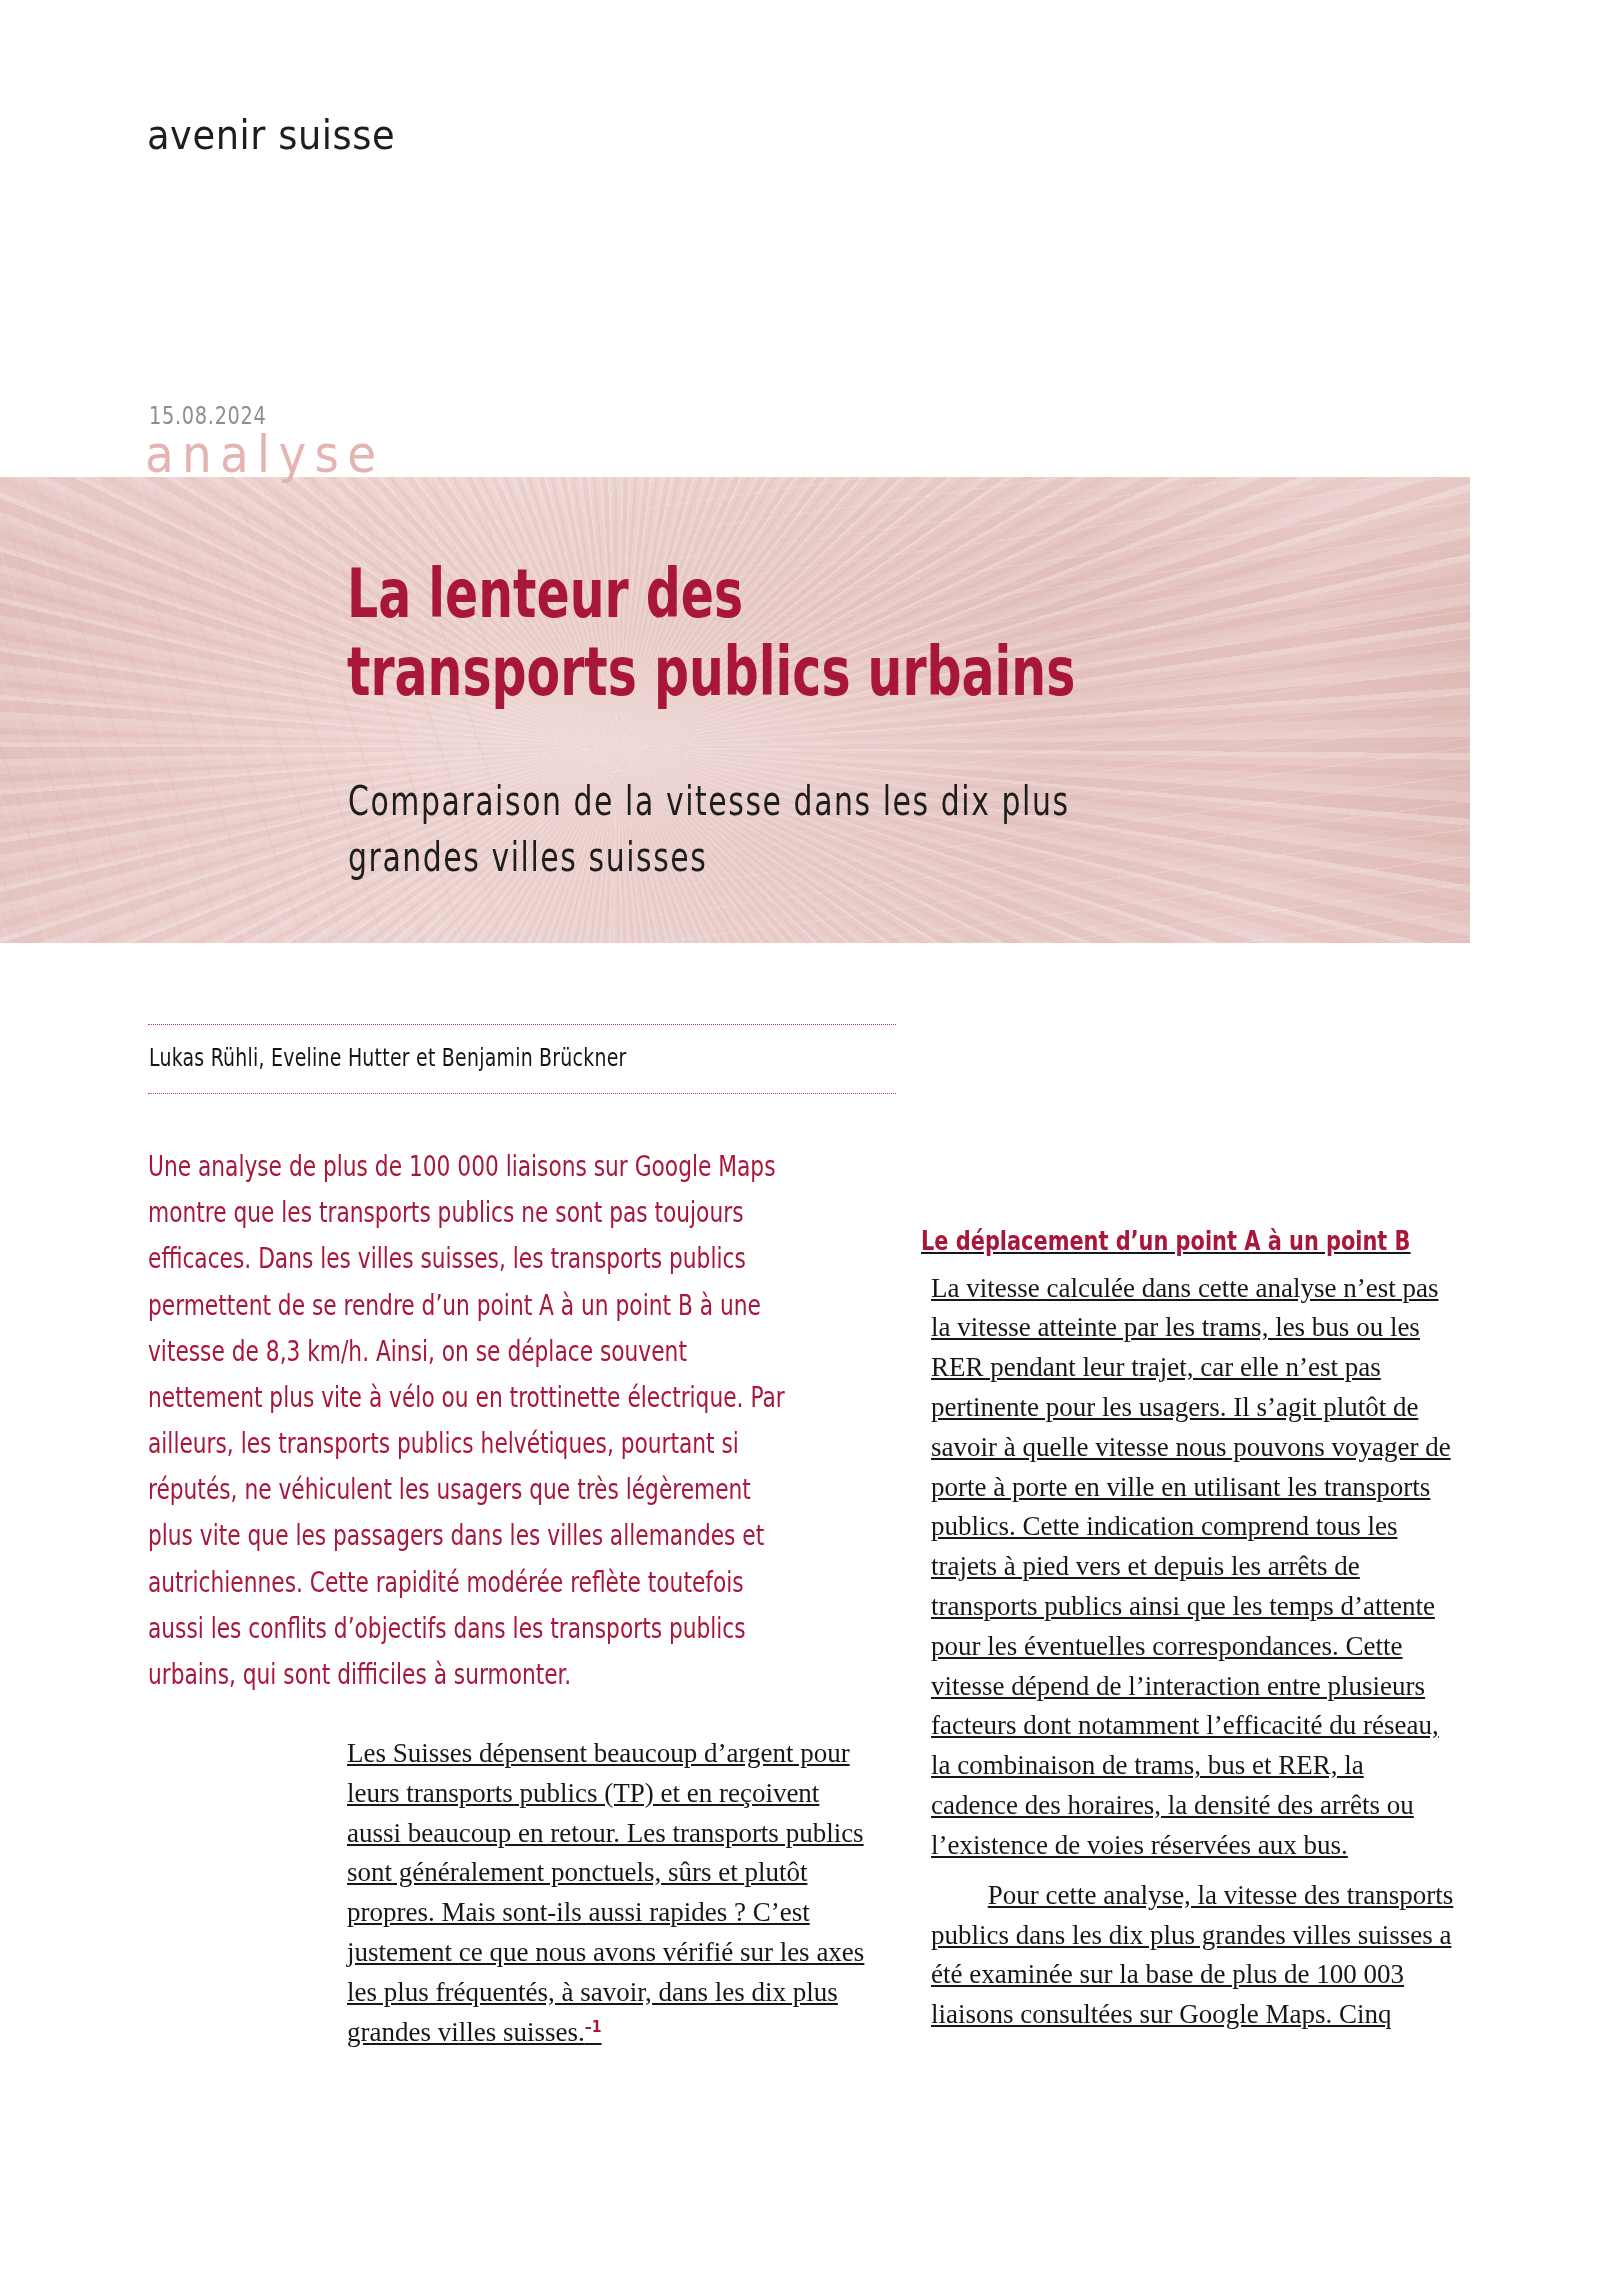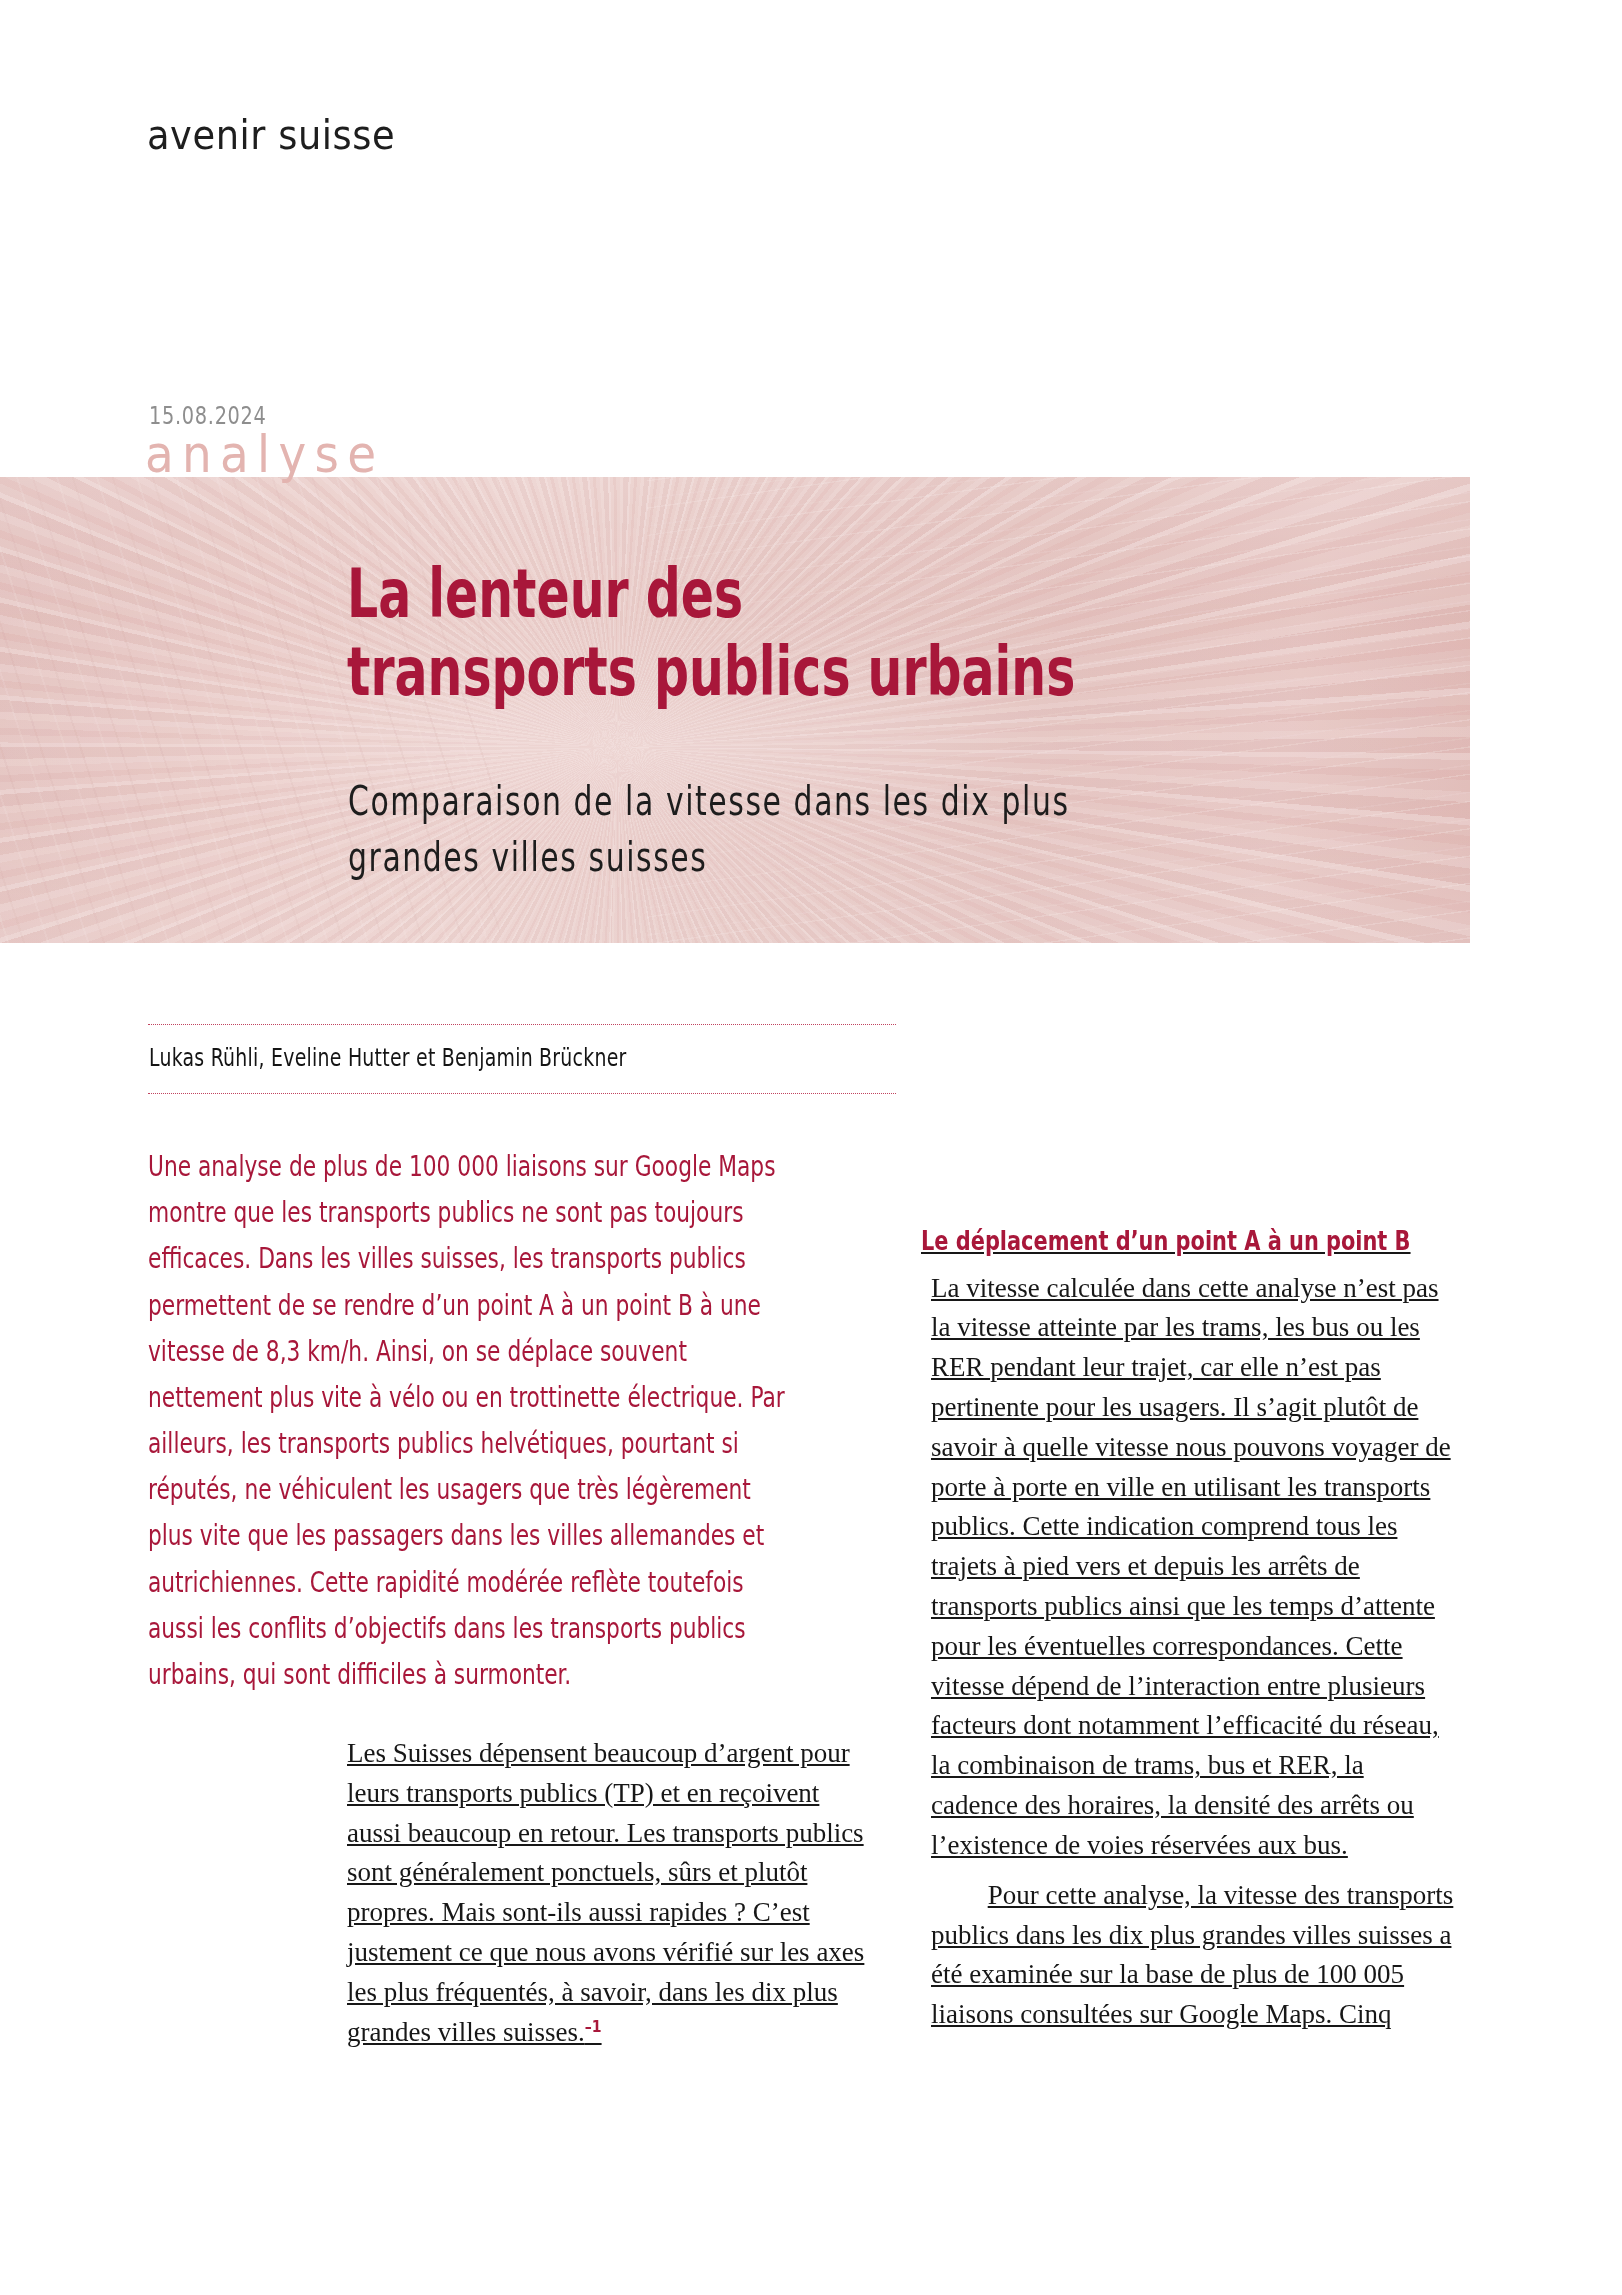--- a/index.html
+++ b/index.html
@@ -307,15 +307,15 @@
 
 <div class="lead">Une analyse de plus de 100 000 liaisons sur Google Maps montre que les transports publics ne sont pas toujours efficaces. Dans les villes suisses, les transports publics permettent de se rendre d’un point A à un point B à une vitesse de 8,3 km/h. Ainsi, on se déplace souvent nettement plus vite à vélo ou en trottinette électrique. Par ailleurs, les transports publics helvétiques, pourtant si réputés, ne véhiculent les usagers que très légèrement plus vite que les passagers dans les villes allemandes et autrichiennes. Cette rapidité modérée reflète toutefois aussi les conflits d’objectifs dans les transports publics urbains, qui sont difficiles à surmonter.</div>
 
 <div class="col col-left">
   <p><span>Les Suisses dépensent beaucoup d’argent pour leurs transports publics (TP) et en reçoivent aussi beaucoup en retour. Les transports publics sont généralement ponctuels, sûrs et plutôt propres. Mais sont-ils aussi rapides ? C’est justement ce que nous avons vérifié sur les axes les plus fréquentés, à savoir, dans les dix plus grandes villes suisses.</span><span class="fn">–1</span></p>
 </div>
 
 <div class="col col-right">
   <div class="section-head">Le déplacement d’un point A à un point B</div>
   <p>La vitesse calculée dans cette analyse n’est pas la vitesse atteinte par les trams, les bus ou les RER pendant leur trajet, car elle n’est pas pertinente pour les usagers. Il s’agit plutôt de savoir à quelle vitesse nous pouvons voyager de porte à porte en ville en utilisant les transports publics. Cette indication comprend tous les trajets à pied vers et depuis les arrêts de transports publics ainsi que les temps d’attente pour les éventuelles correspondances. Cette vitesse dépend de l’interaction entre plusieurs facteurs dont notamment l’efficacité du réseau, la combinaison de trams, bus et RER, la cadence des horaires, la densité des arrêts ou l’existence de voies réservées aux bus.</p>
-  <p>Pour cette analyse, la vitesse des transports publics dans les dix plus grandes villes suisses a été examinée sur la base de plus de 100 005 liaisons consultées sur Google Maps. Cinq</p>
+  <p>Pour cette analyse, la vitesse des transports publics dans les dix plus grandes villes suisses a été examinée sur la base de plus de 100 003 liaisons consultées sur Google Maps. Cinq</p>
 </div>
 
 
 </body></html>

